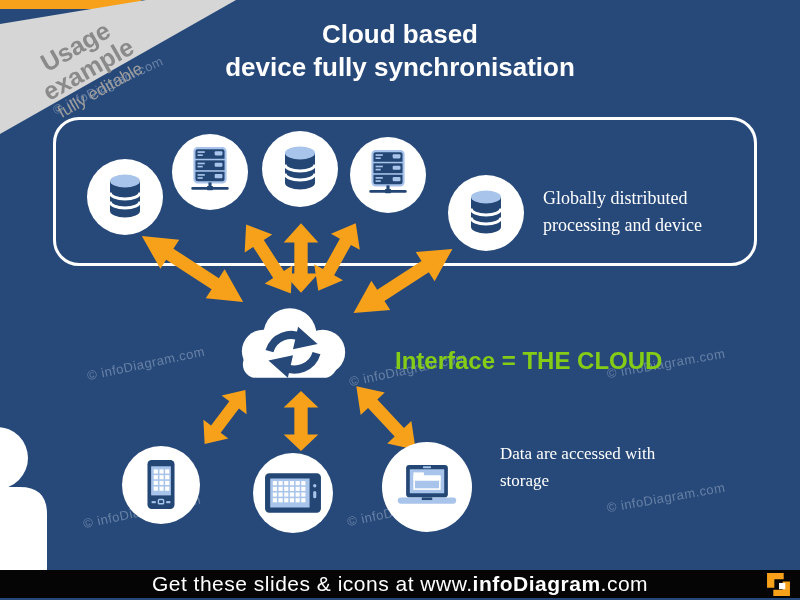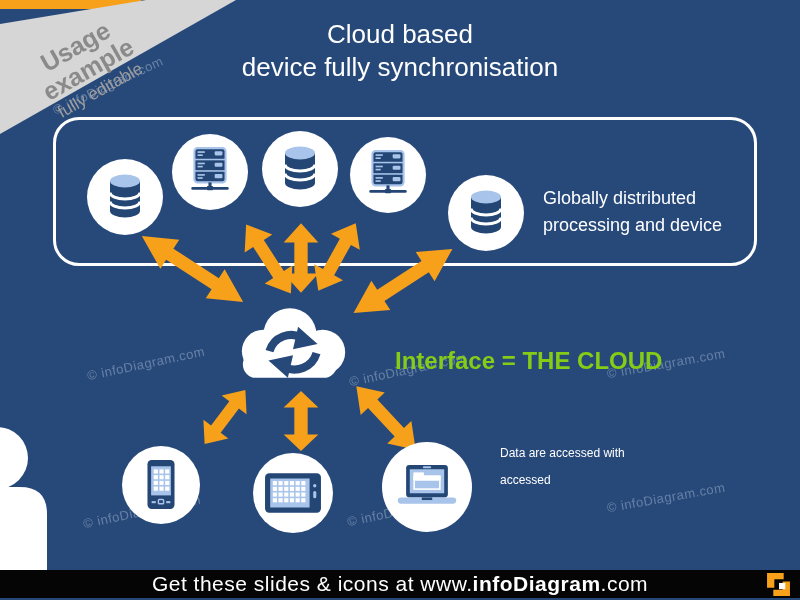--- a/index.html
+++ b/index.html
@@ -8,30 +8,30 @@
 
   
   .ribbon-wrap { position:absolute; left:0; top:0; width:250px; height:160px; z-index:6; pointer-events:none; }
   .ribbon-svg { position:absolute; left:0; top:0; }
   .badge-text { position:absolute; left:-10px; top:30px; width:195px; text-align:center;
                 transform:rotate(-29.5deg); color:#8A8A8A; font-weight:bold;
                 font-size:25px; line-height:26px; }
   .badge-sub { font-weight:normal; color:#9D9D9D; font-size:17px; line-height:24px; }
 
   .title { position:absolute; left:0; top:18px; width:800px; text-align:center; color:#FFFFFF;
-           font-weight:normal; font-size:26px; line-height:33px; z-index:4; }
+           font-weight:bold; font-size:26px; line-height:33px; z-index:4; }
 
   .frame { position:absolute; left:53px; top:117px; width:698px; height:143px;
            border:3px solid #FFFFFF; border-radius:26px; z-index:1; }
 
   .circle { position:absolute; background:#FFFFFF; border-radius:50%; z-index:3;
             display:flex; align-items:center; justify-content:center; }
 
   .caption { position:absolute; color:#FFFFFF; font-size:18px; line-height:27px; z-index:2; }
-  .caption span { display:block; }
+  .caption span { display:block;font-family:Liberation Serif, serif; }
 
   .interface-label { position:absolute; left:395px; top:347px; color:#84cc16; font-weight:bold;
                      font-size:24px; z-index:3; white-space:nowrap; }
 
   .arr { position:absolute; z-index:2; }
   .cloud { position:absolute; left:228px; top:298px; z-index:3; }
 
   .wm { position:absolute; color:rgba(198,209,228,0.40); font-size:13px; white-space:nowrap;
         transform:rotate(-12deg); z-index:1; letter-spacing:0.5px; }
   .wm.r10 { transform:rotate(-10deg); }
@@ -235,23 +235,23 @@
       <rect x="13.5" y="6" width="33" height="23" fill="#A9C4EA"></rect>
       <rect x="26" y="3" width="8" height="2" rx="1" fill="#A9C4EA"></rect>
       <rect x="17" y="9" width="10" height="3.5" fill="#FFFFFF"></rect>
       <rect x="17" y="12.5" width="26" height="4.5" fill="#FFFFFF"></rect>
       <rect x="17.7" y="12.5" width="24.6" height="12.5" fill="none" stroke="#FFFFFF" stroke-width="1.5"></rect>
       <rect x="2" y="33" width="56" height="6" rx="3" fill="#A9C4EA"></rect>
       <rect x="25" y="33" width="10" height="2.5" fill="#234674"></rect>
     </svg>
   </div>
 
-  <div class="caption" style="left:500px; top:440px; font-size:12px;">
+  <div class="caption" style="left:500px; top:440px; font-size:17px;">
     <span>Data are accessed with</span>
-    <span>accessed</span>
+    <span>storage</span>
   </div>
 
   <svg class="person" width="60" height="148" viewBox="0 0 60 148">
     <circle cx="-3" cy="34" r="31" fill="#FFFFFF"></circle>
     <path d="M-20,148 L-20,86 Q-20,63 4,63 L20,63 Q47,63 47,90 L47,148 Z" fill="#FFFFFF"></path>
   </svg>
 
   <div class="ribbon-wrap">
     <svg class="ribbon-svg" width="250" height="160" viewBox="0 0 250 160">
       <polygon points="0,0 142,0 128,9 0,9" fill="#F7A11A"></polygon>

